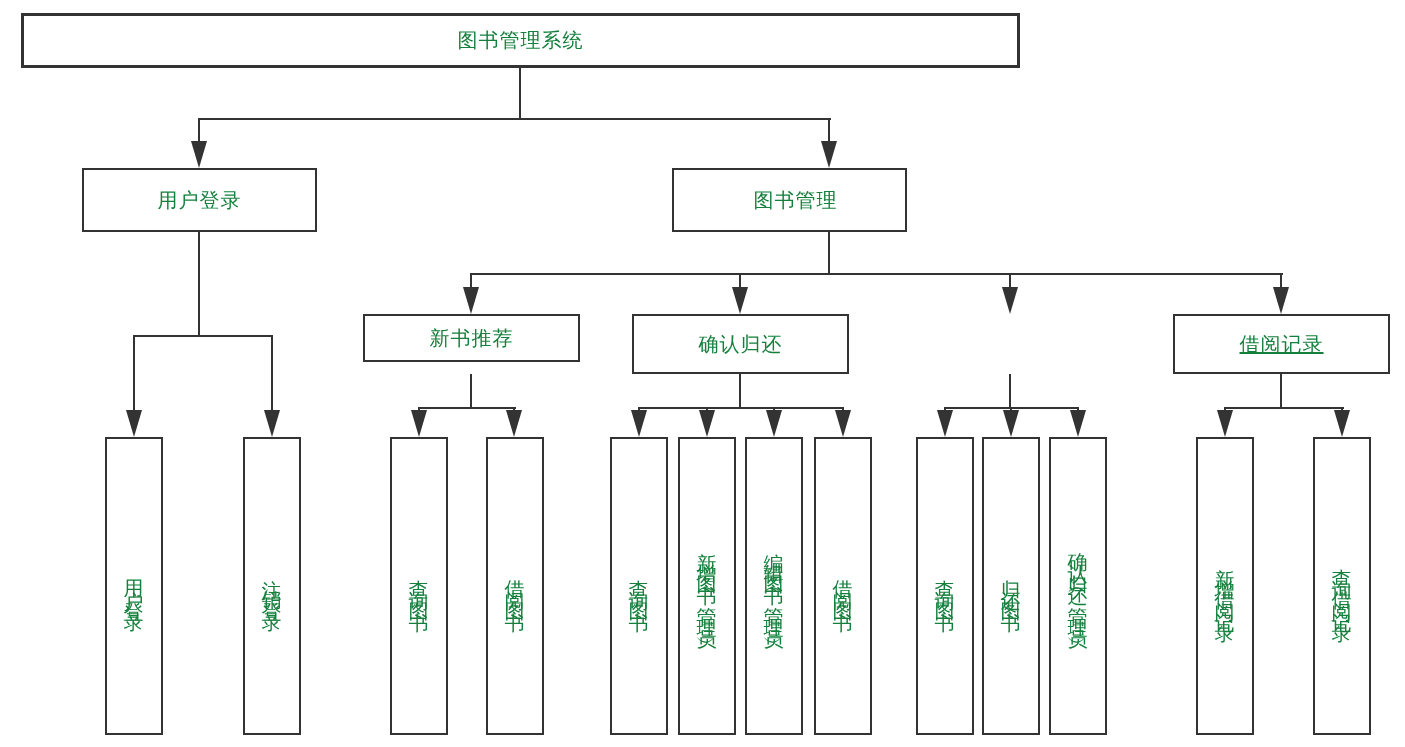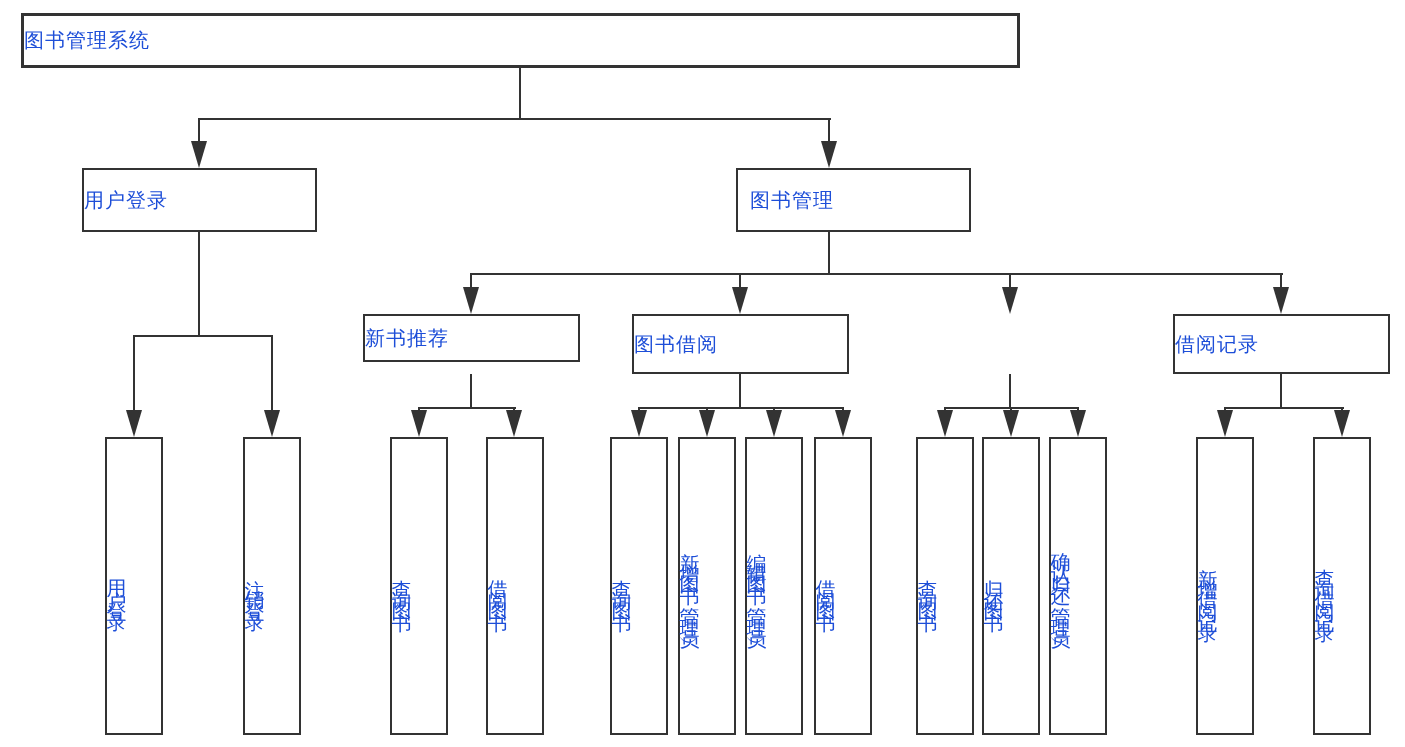--- a/index.html
+++ b/index.html
@@ -10,21 +10,22 @@
     font-family:"Liberation Sans","DejaVu Sans",sans-serif;
     overflow:hidden;
   }
   .box {
     position:absolute;
     box-sizing:border-box;
     border:2px solid #333333;
     background:#ffffff;
     display:flex;
     align-items:center;
-    color:#1d4ed8;
+    justify-content:center;
+    color:#15803d;
     font-size:20px;
     letter-spacing:1px;
   }
   .box.root { border-width:3px; }
   .leaf { font-size:20px; }
   .vtext {
     writing-mode:vertical-rl;
     text-orientation:mixed;
     letter-spacing:11px;
     line-height:1;
@@ -51,31 +52,31 @@
 
 <div id="canvas">
 
   <div class="box root" style="left:21px; top:13px; width:999px; height:55px;">
     <span>图书管理系统</span>
   </div>
 
   <div class="box" style="left:82px; top:168px; width:235px; height:64px;">
     <span>用户登录</span>
   </div>
-  <div class="box" style="left:736px; top:168px; width:235px; height:64px;padding-left:12px;">
+  <div class="box" style="left:672px; top:168px; width:235px; height:64px;padding-left:12px;">
     <span>图书管理</span>
   </div>
 
   <div class="box" style="left:363px; top:314px; width:217px; height:48px;">
     <span>新书推荐</span>
   </div>
   <div class="box" style="left:632px; top:314px; width:217px; height:60px;">
-    <span>图书借阅</span>
+    <span>确认归还</span>
   </div>
-  <div class="box" style="left:1173px; top:314px; width:217px; height:60px;">
+  <div class="box" style="left:1173px; top:314px; width:217px; height:60px;text-decoration:underline;">
     <span>借阅记录</span>
   </div>
 
   <div class="box leaf" style="left:105px; top:437px; width:58px; height:298px;">
     <span class="vtext">用户登录</span>
   </div>
   <div class="box leaf" style="left:243px; top:437px; width:58px; height:298px;">
     <span class="vtext">注销登录</span>
   </div>
   <div class="box leaf" style="left:390px; top:437px; width:58px; height:298px;">

